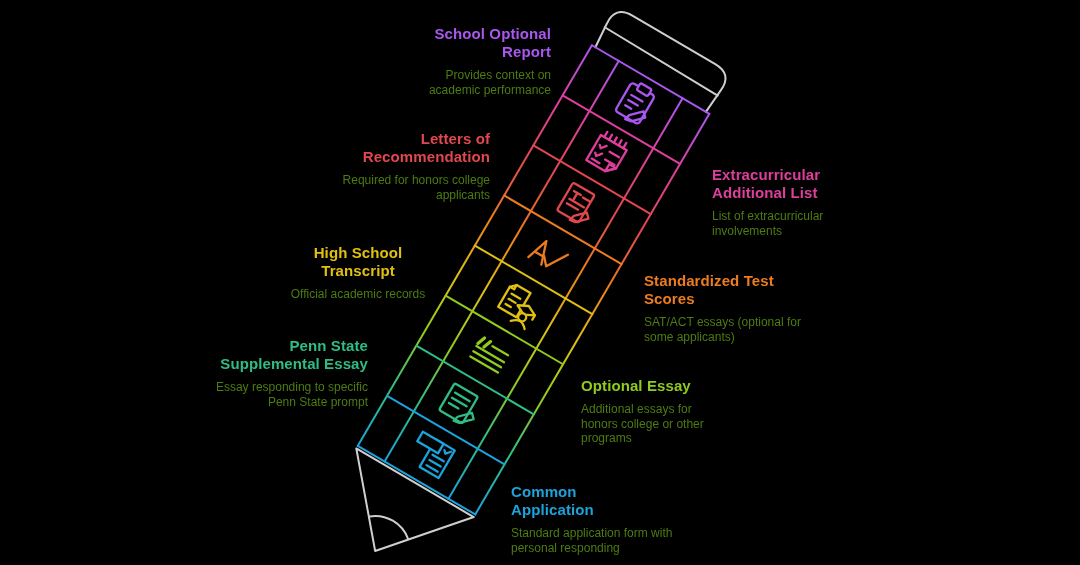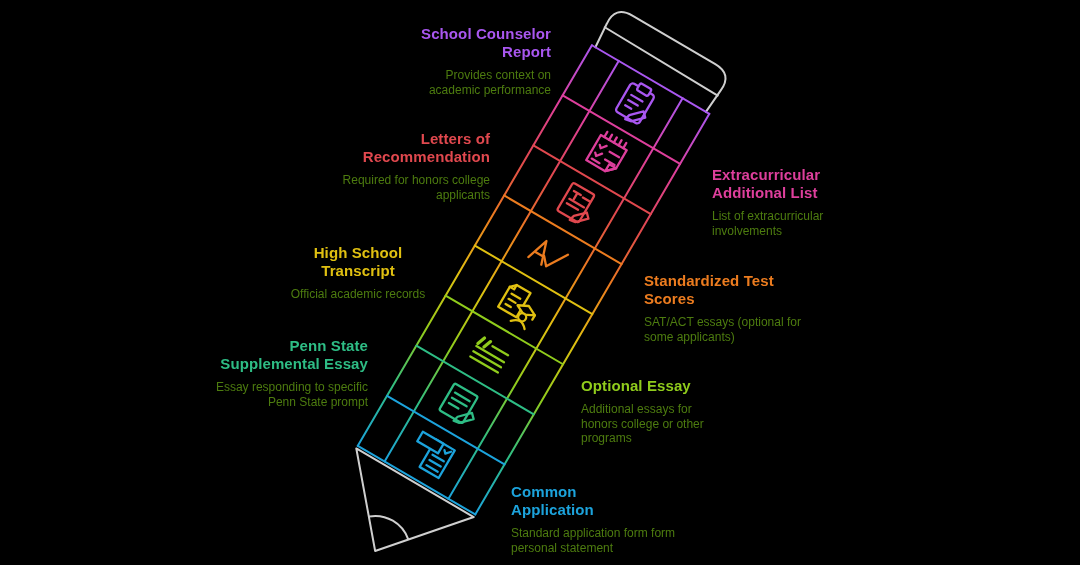--- a/index.html
+++ b/index.html
@@ -130,21 +130,21 @@
       <g class="icon" transform="translate(0,185)" style="color: rgb(28, 163, 220);">
         <rect x="-4" y="-16" width="22" height="32" fill="#000"></rect>
         <path d="M9,-11 l2.5,2.5 4,-4.5"></path>
         <rect x="-19" y="-16" width="24" height="11" fill="#000"></rect>
         <path d="M1,-1 h13 M1,5 h13 M1,11 h13"></path>
       </g>
     </g>
   </svg>
 
   <div class="lbl lbl-1 right-al">
-    <div class="t" style="color: rgb(169, 87, 240);">School Counselor Report</div>
+    <div class="t" style="color: rgb(169, 87, 240);">School Optional Report</div>
     <div class="d">Provides context on academic performance</div>
   </div>
 
   <div class="lbl lbl-2">
     <div class="t" style="color: rgb(222, 63, 156);">Extracurricular Additional List</div>
     <div class="d">List of extracurricular involvements</div>
   </div>
 
   <div class="lbl lbl-3 right-al">
     <div class="t" style="color: rgb(224, 72, 78);">Letters of Recommendation</div>
@@ -166,16 +166,16 @@
     <div class="d">Additional essays for honors college or other programs</div>
   </div>
 
   <div class="lbl lbl-7 right-al">
     <div class="t" style="color: rgb(46, 189, 133);">Penn State Supplemental Essay</div>
     <div class="d">Essay responding to specific Penn State prompt</div>
   </div>
 
   <div class="lbl lbl-8">
     <div class="t" style="color: rgb(28, 163, 220);">Common Application</div>
-    <div class="d">Standard application form form personal statement</div>
+    <div class="d">Standard application form with personal responding</div>
   </div>
 
 </div>
 
 </body></html>

